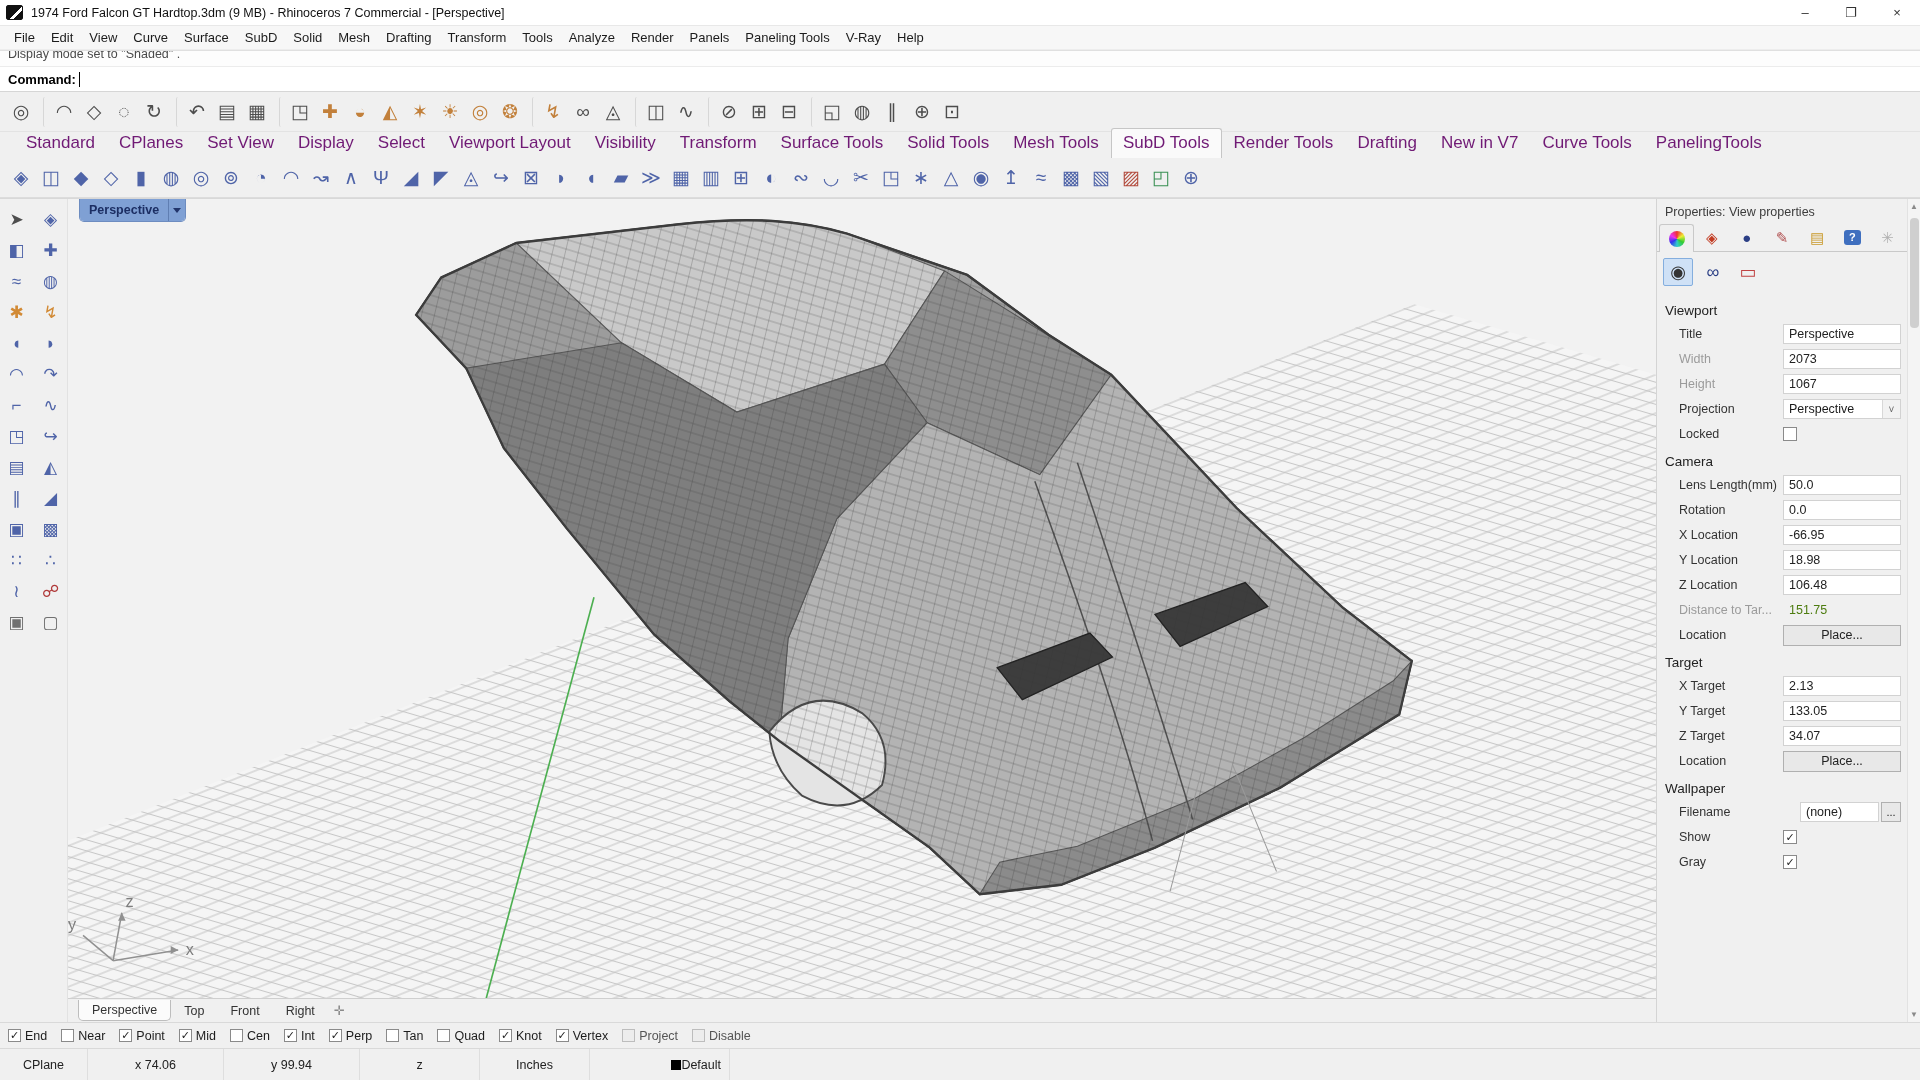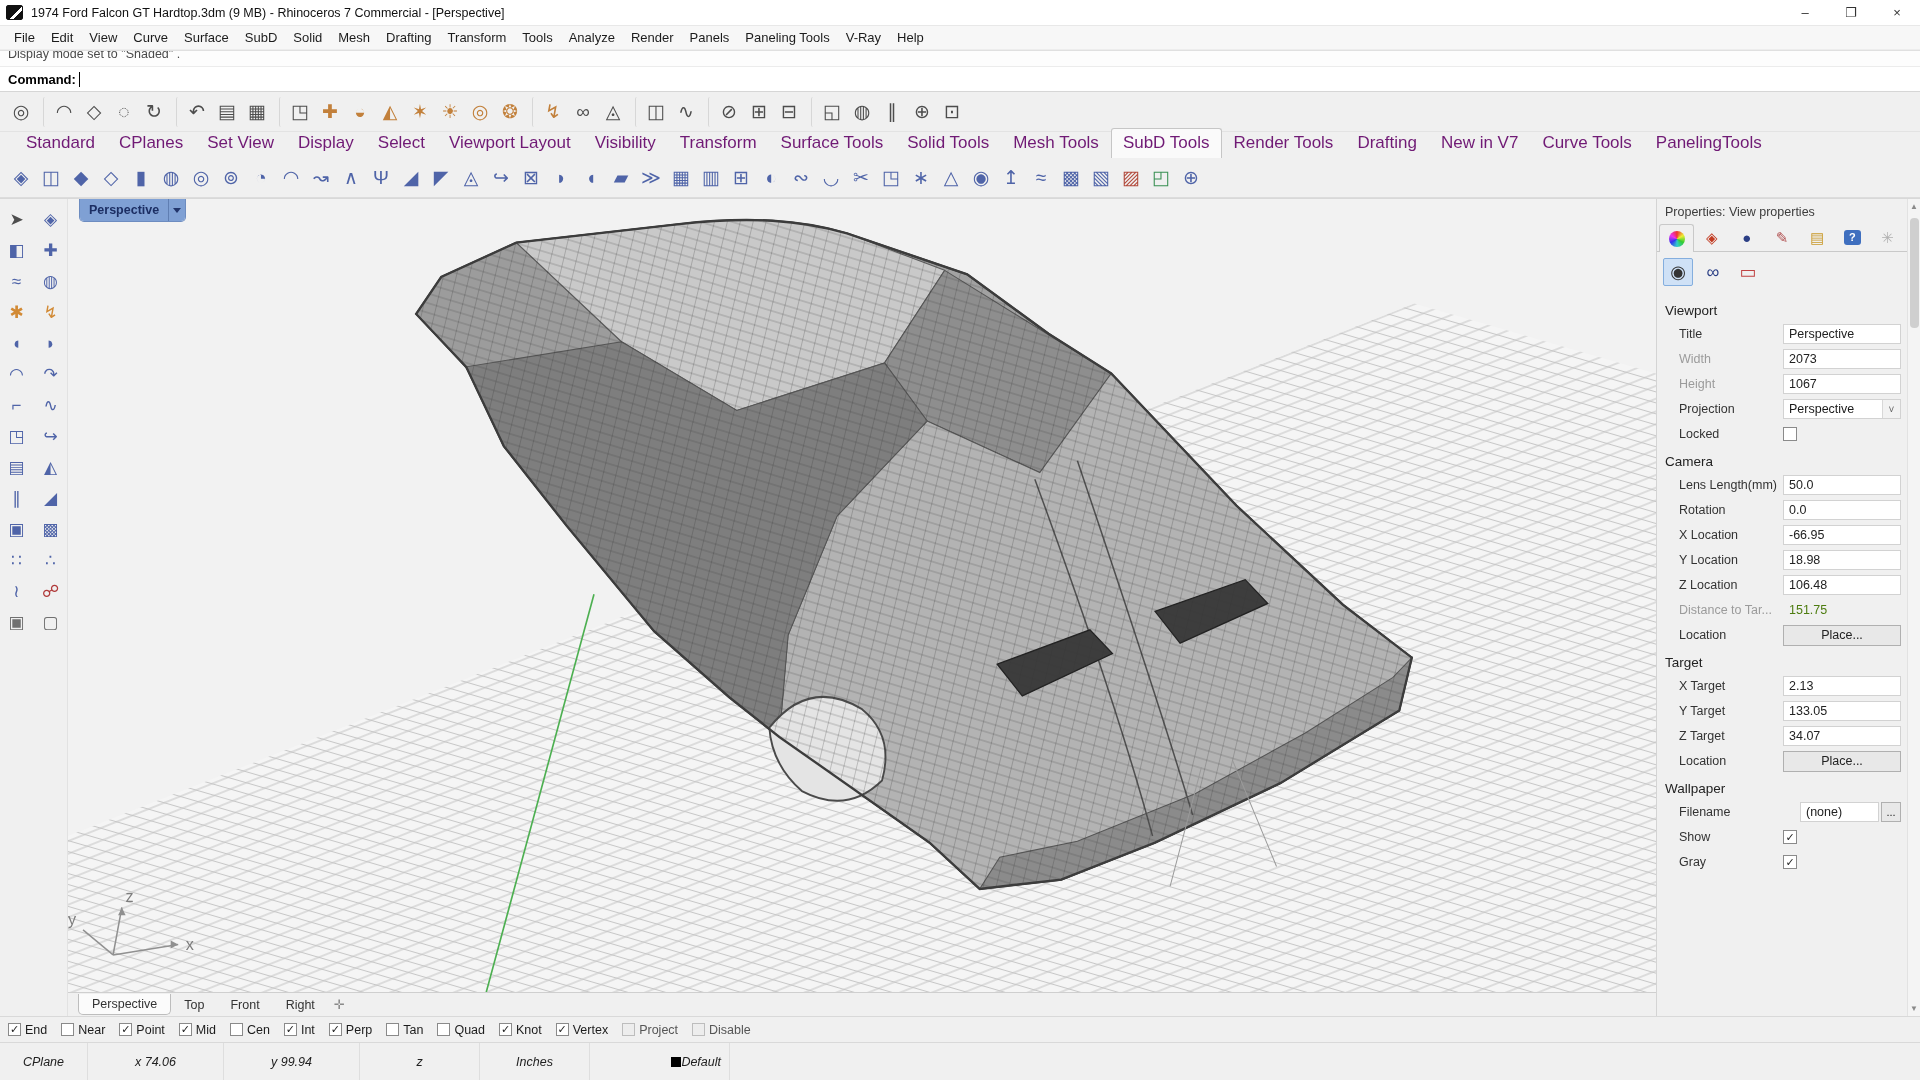--- a/index.html
+++ b/index.html
@@ -92,21 +92,21 @@
   .ps-arrow { font-size:8px; color:#8a8a8a; padding:3px 0; }
   .ps-thumb { width:9px; height:110px; background:#cfcfcf; border-radius:4px; margin-top:4px; }
   .ps-spacer { flex:1; }
 
   
   .osnap-bar { height:26px; background:#f0f0f0; border-top:1px solid #d9d9d9; display:flex; align-items:center; gap:14px; padding-left:8px; flex:0 0 auto; }
   .os-item { display:flex; align-items:center; gap:4px; font-size:12.5px; color:#1c1c1c; }
   .os-item .cb { width:13px; height:13px; }
   .os-item.disabled { color:#555; }
 
-  .statusbar { height:38px; background:#f0f0f0; border-top:1px solid #d9d9d9; display:flex; align-items:stretch; font-size:12.5px; flex:0 0 auto;font-style:italic; }
+  .statusbar { height:32px; background:#f0f0f0; border-top:1px solid #d9d9d9; display:flex; align-items:stretch; font-size:12.5px; flex:0 0 auto; }
   .sb-cell { display:flex; align-items:center; justify-content:center; border-right:1px solid #dedede; padding:0 8px; color:#222; }
   .sb-cplane { width:88px; }
   .sb-x,.sb-y { width:136px; }
   .sb-z { width:120px; }
   .sb-units { width:110px; }
   .sb-layer { width:140px; justify-content:flex-end; }
   .swatch { width:10px; height:10px; background:#000; display:inline-block; }
   .sb-toggle { display:flex; align-items:center; padding:0 10px; color:#222; border-right:1px solid #e6e6e6; }
   .sb-toggle.active { background:#d6e4f7; font-weight:bold; }
   .sb-mem { display:flex; align-items:center; padding:0 10px; color:#333; }

